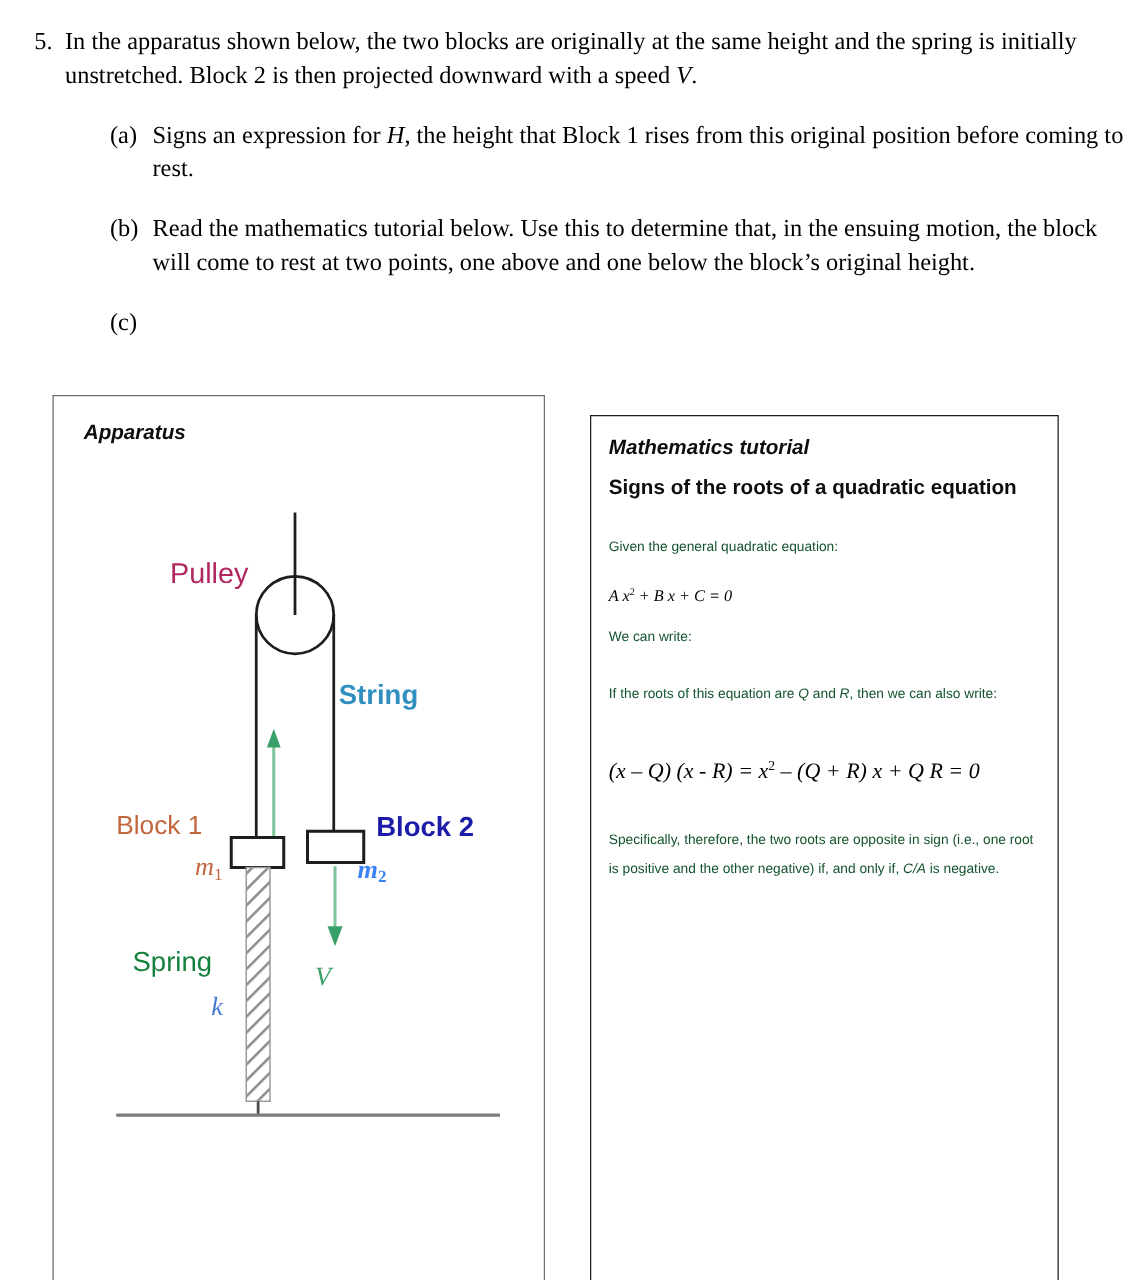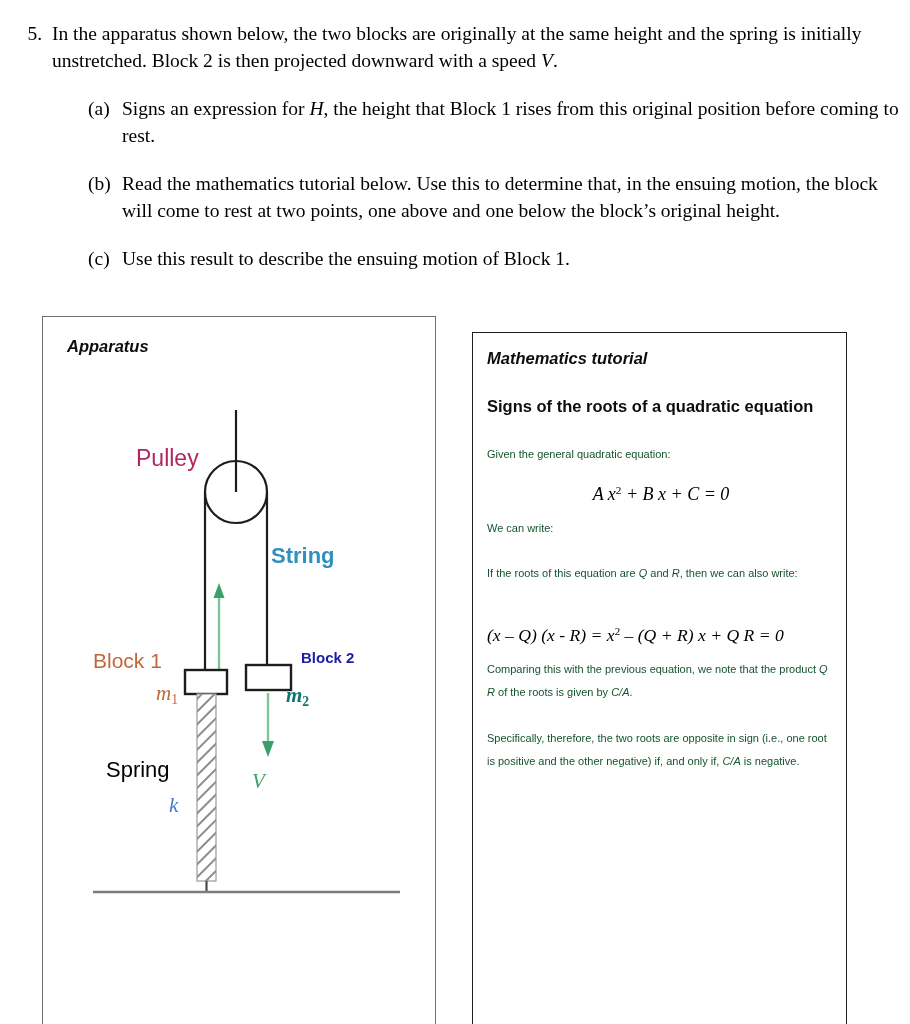--- a/index.html
+++ b/index.html
@@ -129,54 +129,53 @@
   .dlabel-math sub {
     font-size: 65%;
     font-style: normal;
     vertical-align: -0.28em;
   }
 
   #lbl-pulley  { left: 93px;  top: 128px; font-size: 23px; color: #b1275f; }
   #lbl-string  { left: 228px; top: 226px; font-size: 22px; font-weight: bold; color: #2f90bf; }
   #lbl-block1  { left: 50px;  top: 332px; font-size: 21px; color: #c1663d; }
   #lbl-m1      { left: 113px; top: 364px; font-size: 21px; color: #c1663d; }
-  #lbl-block2  { left: 258px; top: 332px; font-size: 15px; font-weight: bold; color: #1c1ca8; }
-  #lbl-m2      { left: 243px; top: 366px; font-size: 21px; color: #0f766e; font-weight: bold; }
-  #lbl-spring  { left: 63px;  top: 440px; font-size: 22px; color: #000000; }
+  #lbl-block2  { left: 258px; top: 332px; font-size: 22px; font-weight: bold; color: #1c1ca8; }
+  #lbl-m2      { left: 243px; top: 366px; font-size: 21px; color: #3b82f6; font-weight: bold; }
+  #lbl-spring  { left: 63px;  top: 440px; font-size: 22px; color: #15803d; }
   #lbl-k       { left: 126px; top: 476px; font-size: 21px; color: #4478d4; }
   #lbl-v       { left: 209px; top: 452px; font-size: 21px; color: #3aa06a; }
 
   
   #tutorial-body {
     position: absolute;
     left: 14px;
     top: 46px;
     width: 348px;
   }
   .t-head {
     font-family: "Liberation Sans", sans-serif;
     font-weight: bold;
     font-size: 16.5px;
     color: #0d0d0d;
     line-height: 22px;
     margin-bottom: 26px;
-    margin-top: 16px;
   }
   .t-text {
     font-family: "Liberation Sans", sans-serif;
     font-size: 11px;
     line-height: 23.5px;
     color: #14532d;
   }
   .t-eq {
     font-family: "Liberation Serif", serif;
-    font-size: 18px;
+    font-size: 13px;
     line-height: 26px;
     color: #000000;
-    text-align: center;
+    text-align: left;
     margin: 10px 0 10px 0;
     white-space: nowrap;
   }
   .t-eq.wide {
     font-size: 17.6px;
     text-align: left;
     margin-left: 0;
     margin-top: 32px;
   }
   .t-eq i { font-style: italic; }
@@ -198,21 +197,20 @@
     <div class="sub-body"><span>Signs an expression for </span><i class="math">H</i><span>, the height that Block 1 rises from this original position before coming to rest.</span></div>
   </div>
 
   <div class="subpart">
     <div class="sub-label">(b)</div>
     <div class="sub-body">Read the mathematics tutorial below.  Use this to determine that, in the ensuing motion, the block will come to rest at two points, one above and one below the block’s original height.</div>
   </div>
 
   <div class="subpart">
     <div class="sub-label">(c)</div>
-    <div class="sub-body">Use this result to describe the ensuing motion of Block 1.</div>
   </div>
 
 </div>
 
 <div id="panels">
 
   <div class="panel" id="apparatus-panel">
 
     <div class="panel-title" id="apparatus-title">Apparatus</div>
 
@@ -275,21 +273,20 @@
 
       <div class="t-text">We can write:</div>
 
 
       <div class="gap-m"></div>
 
       <div class="t-text"><span>If the roots of this equation are </span><i>Q</i><span> and </span><i>R</i><span>,</span> <span>then we can also write:</span></div>
 
       <div class="t-eq wide"><i>(x – Q) (x - R)  =  x</i><sup>2</sup><i> – (Q + R) x + Q R  =  0</i></div>
 
-      <div class="t-text"><span>Comparing this with the previous equation, we note that the product </span><i>Q R</i><span> of the roots is given by </span><i>C/A</i><span>.</span></div>
 
       <div class="gap-m"></div>
 
       <div class="t-text"><span>Specifically, therefore, the two roots are opposite in sign (i.e., one root is positive and the other negative) if, and only if, </span><i>C/A</i><span> is negative.</span></div>
 
     </div>
   </div>
 
 </div>
 

